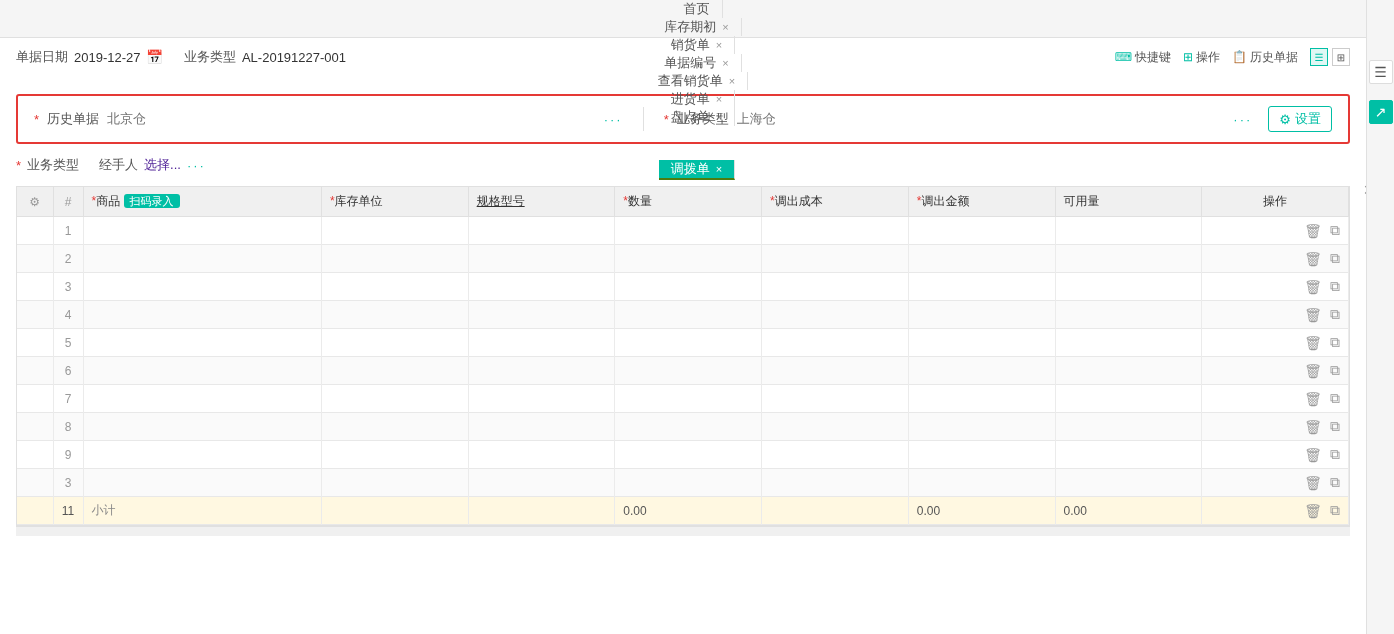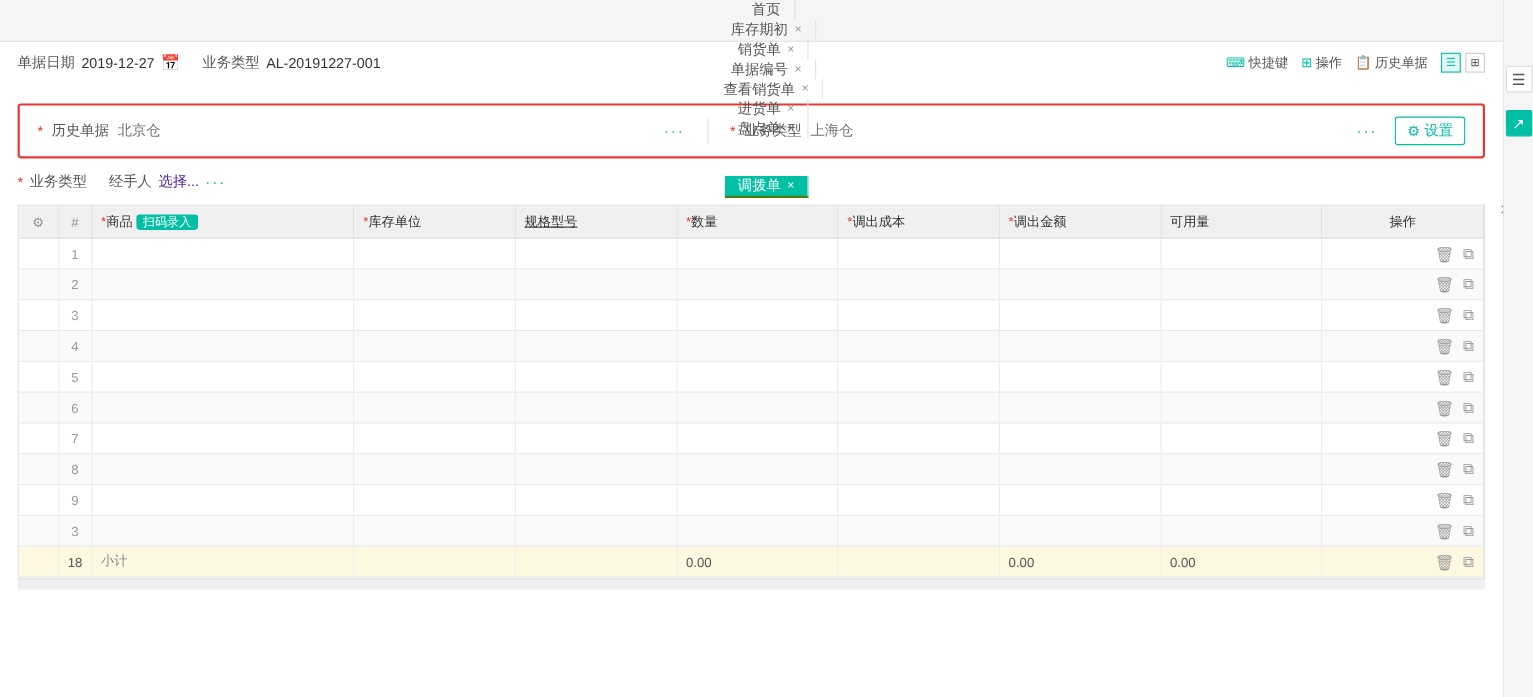--- a/index.html
+++ b/index.html
@@ -621,21 +621,21 @@
       <td class="col-avail"></td>
       <td class="col-ops">
         <div class="ops-icons">
           <span class="op-icon">🗑</span>
           <span class="op-icon">⧉</span>
         </div>
       </td>
     </tr>
           <tr class="subtotal-row">
       <td class="col-gear"></td>
-      <td class="row-num subtotal-label">18</td>
+      <td class="row-num subtotal-label">11</td>
       <td><span class="subtotal-label">小计</span></td>
       <td></td>
       <td></td>
       <td class="subtotal-val">0.00</td>
       <td></td>
       <td class="subtotal-val">0.00</td>
       <td class="subtotal-val">0.00</td>
       <td>
         <div class="ops-icons">
           <span class="op-icon">🗑</span>

